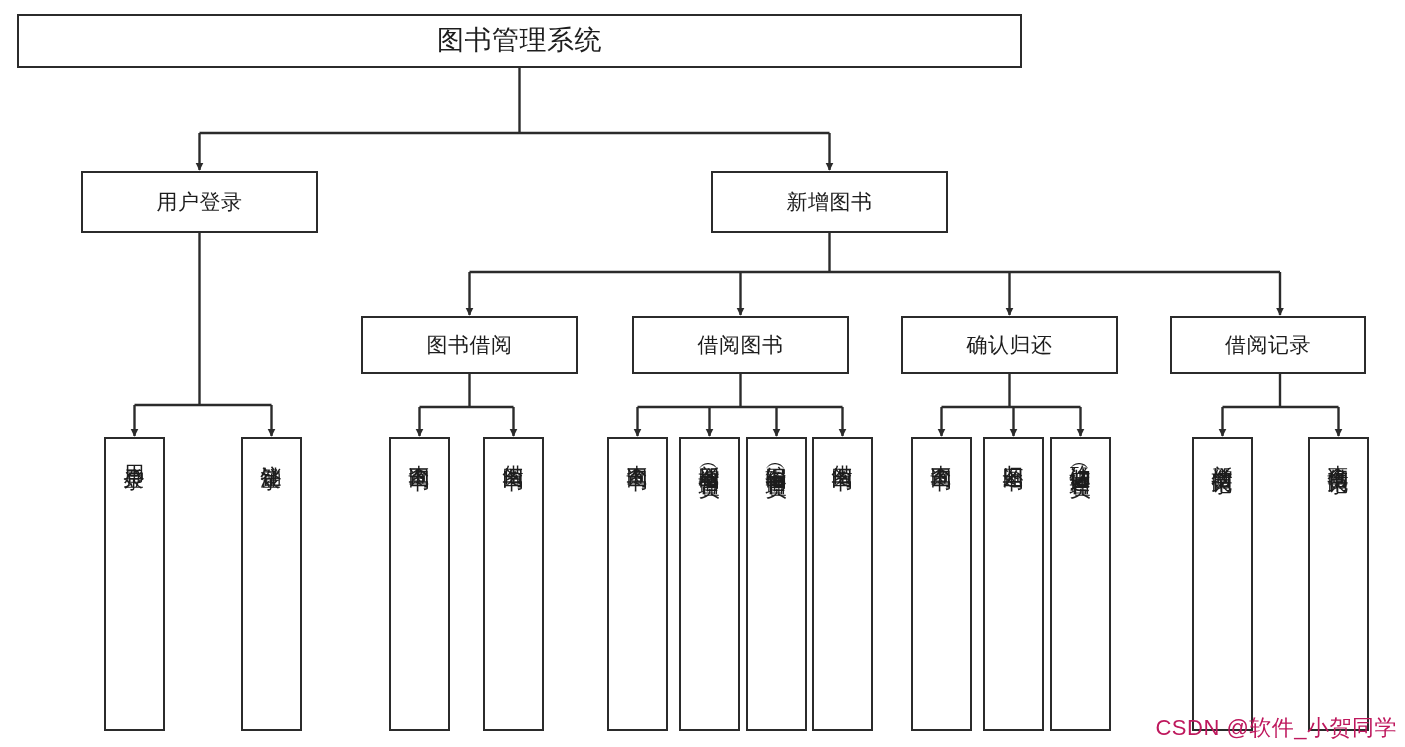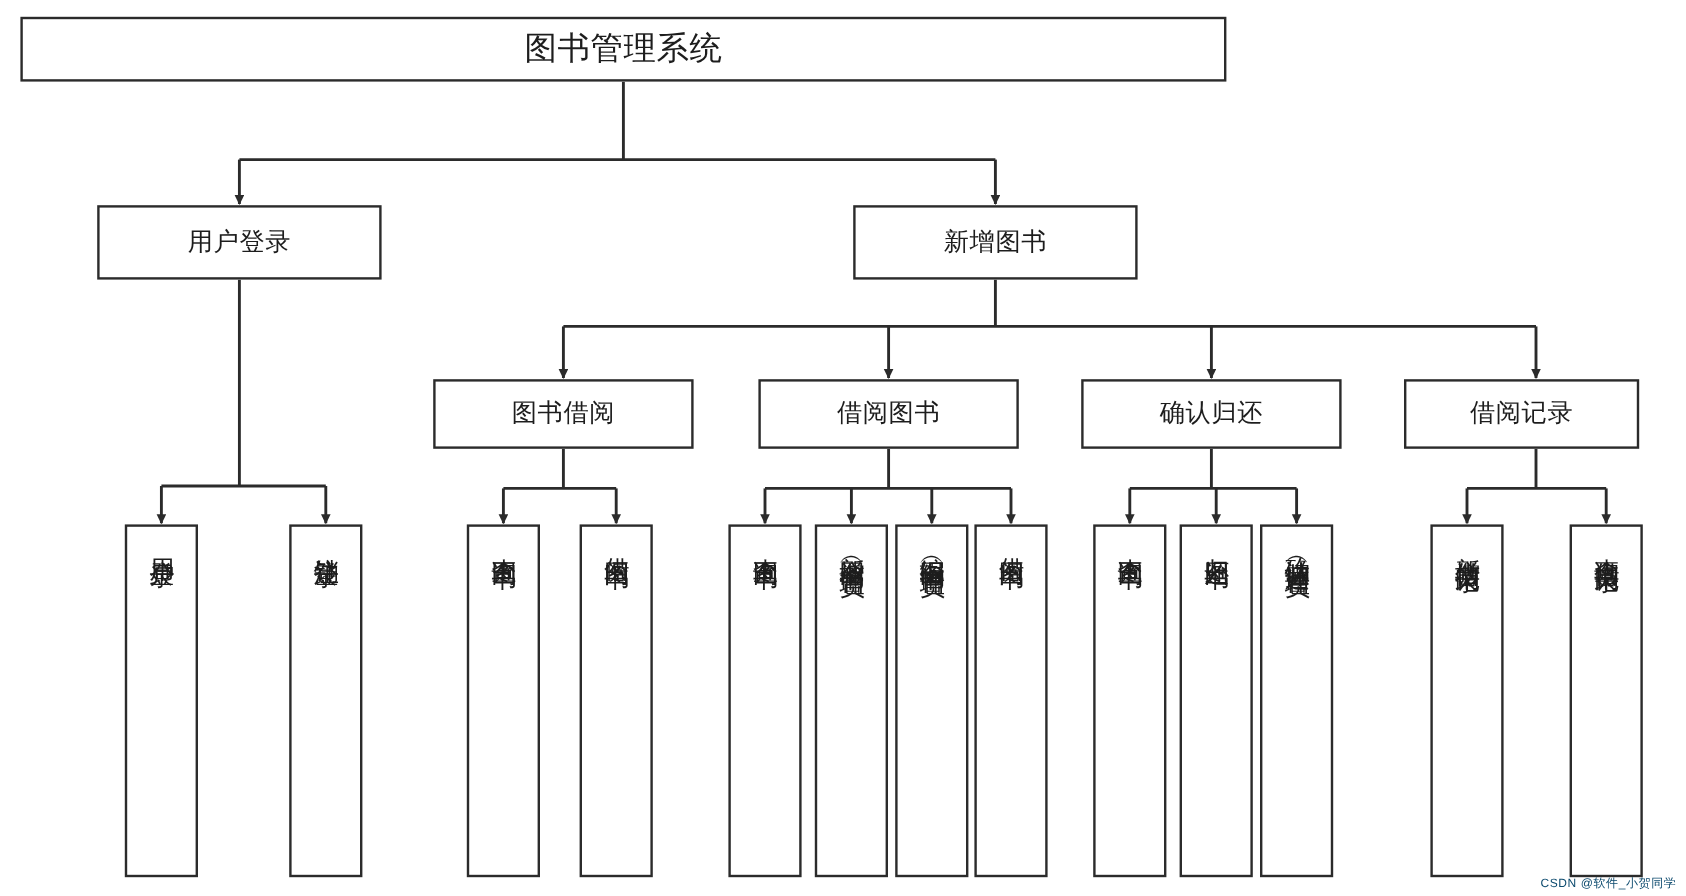--- a/index.html
+++ b/index.html
@@ -58,22 +58,22 @@
     text-orientation: upright;
     font-size: 21px;
     line-height: 1.1;
     letter-spacing: 2px;
     white-space: nowrap;
   }
   .watermark {
     position: absolute;
     right: 8px;
     bottom: 4px;
-    font-size: 10px;
-    color: #0c4a6e;
+    font-size: 22px;
+    color: #be185d;
     letter-spacing: 0.5px;
     z-index: 5;
     white-space: nowrap;
   }
 </style>
 </head>
 <body>
 
 <div id="canvas">
   <svg id="edges" viewBox="0 0 1405 747" xmlns="http://www.w3.org/2000/svg">

